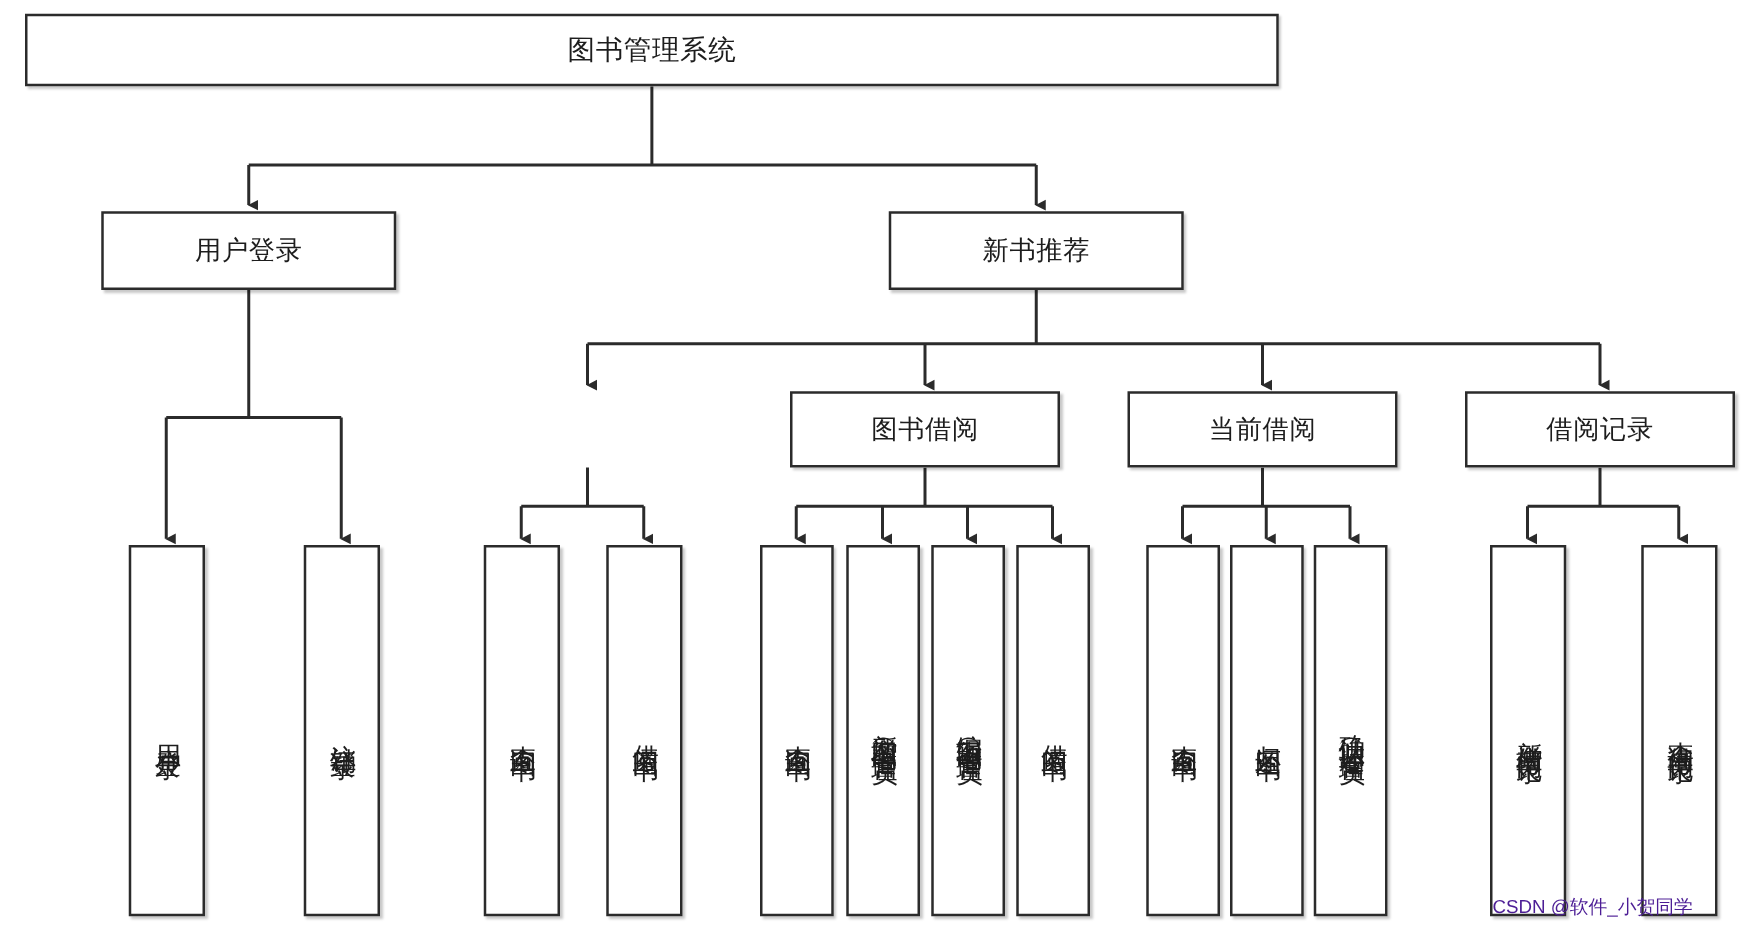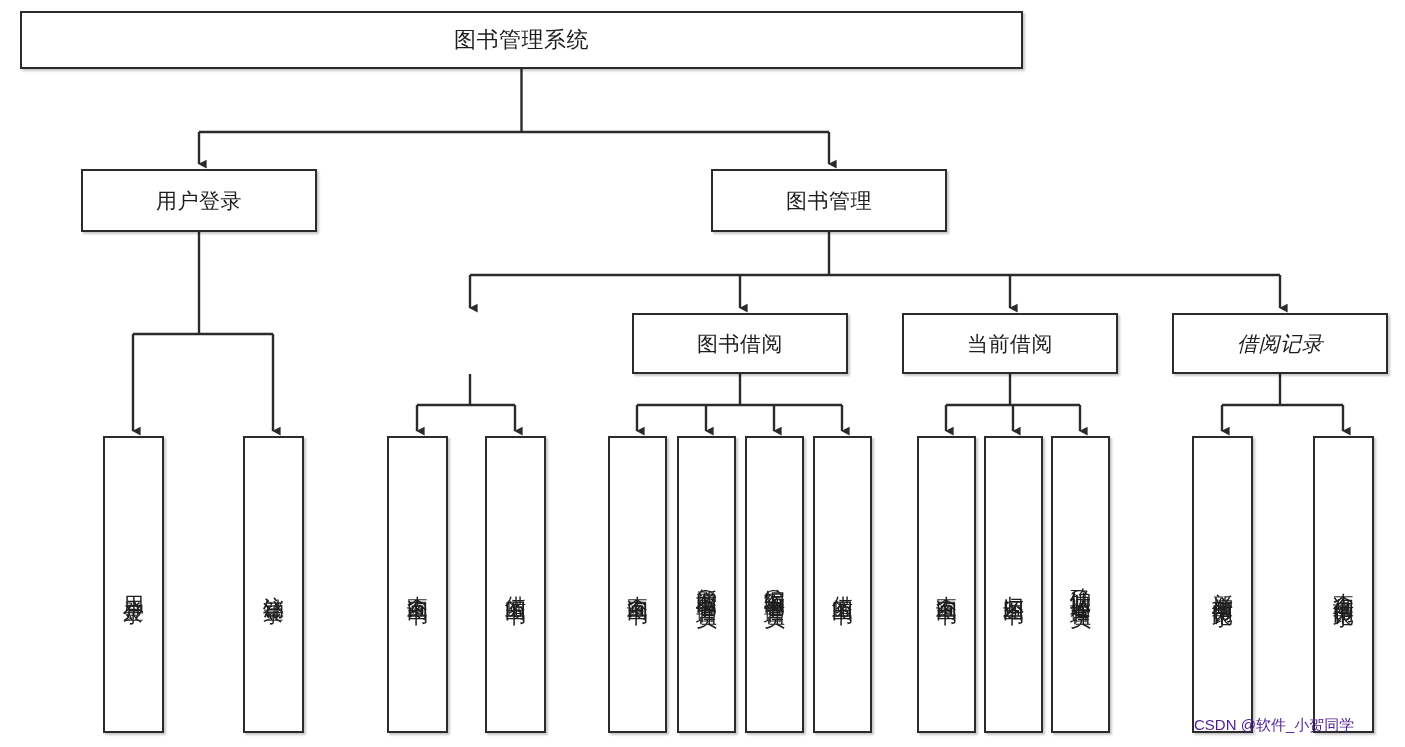--- a/index.html
+++ b/index.html
@@ -126,30 +126,30 @@
   </svg>
 
   <div class="node-box root horizontal" style="left:20px; top:11px; width:1003px; height:58px;">
     <span class="node-label">图书管理系统</span>
   </div>
 
   <div class="node-box horizontal" style="left:81px; top:169px; width:236px; height:63px;">
     <span class="node-label">用户登录</span>
   </div>
   <div class="node-box horizontal" style="left:711px; top:169px; width:236px; height:63px;">
-    <span class="node-label">图书管理</span>
+    <span class="node-label">新书推荐</span>
   </div>
 
   <div class="node-box horizontal" style="left:632px; top:313px; width:216px; height:61px;">
     <span class="node-label">图书借阅</span>
   </div>
   <div class="node-box horizontal" style="left:902px; top:313px; width:216px; height:61px;">
     <span class="node-label">当前借阅</span>
   </div>
-  <div class="node-box horizontal" style="left:1172px; top:313px; width:216px; height:61px;font-style:italic;">
+  <div class="node-box horizontal" style="left:1172px; top:313px; width:216px; height:61px;">
     <span class="node-label">借阅记录</span>
   </div>
 
   <div class="node-box vertical" style="left:103px; top:436px; width:61px; height:297px;">
     <span class="node-label">用户登录</span>
   </div>
   <div class="node-box vertical" style="left:243px; top:436px; width:61px; height:297px;">
     <span class="node-label">注销登录</span>
   </div>
 

